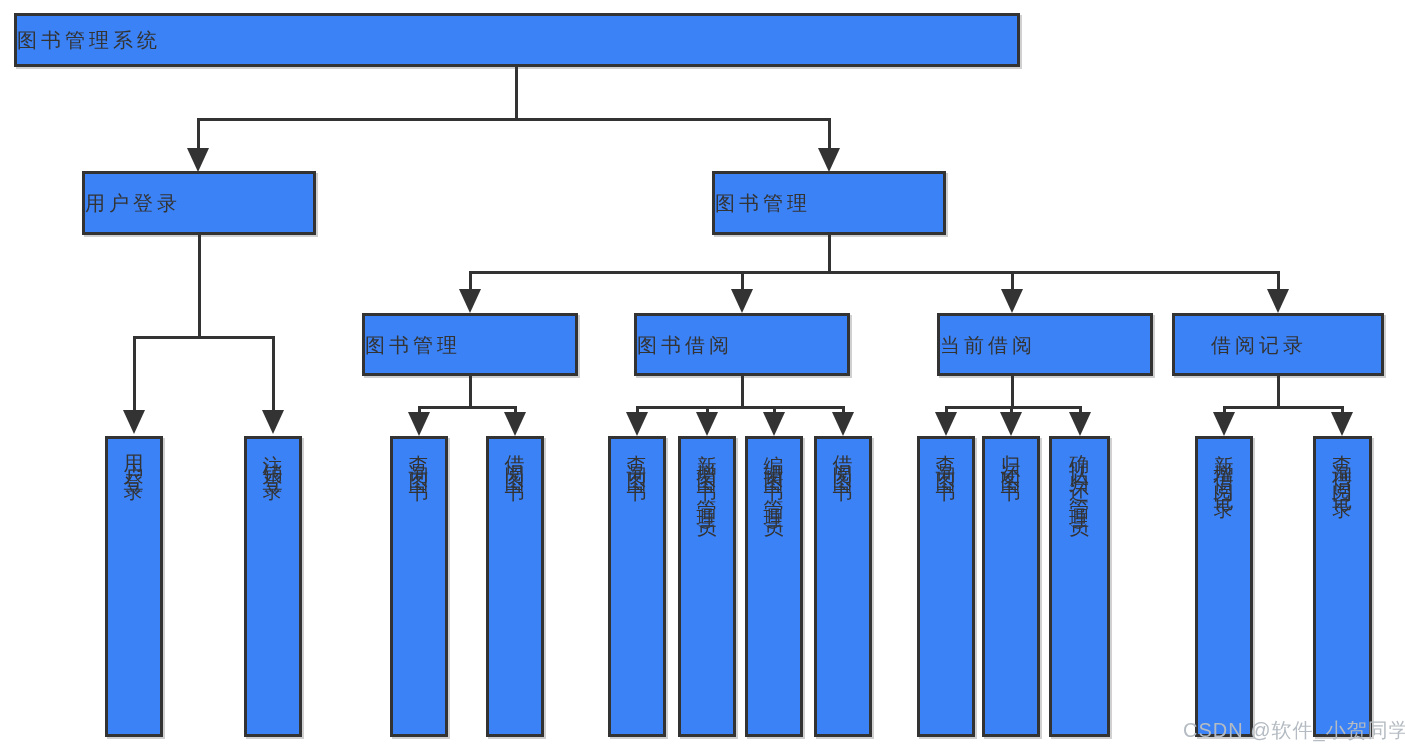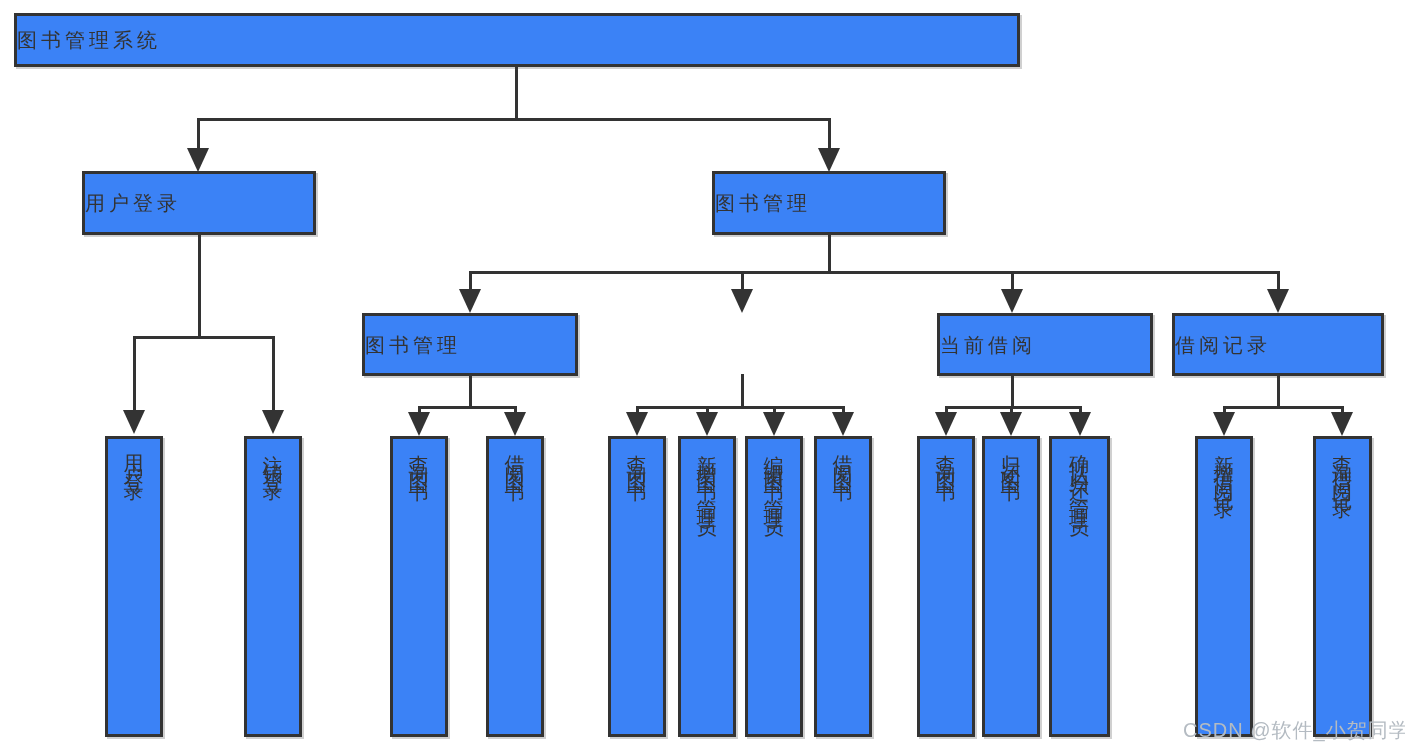--- a/index.html
+++ b/index.html
@@ -65,24 +65,27 @@
   <div class="ln" style="left:1011px;top:271px;width:3px;height:21px;"></div>
   <div class="ln" style="left:1277px;top:271px;width:3px;height:21px;"></div>
   <div class="arrow" style="left:459px;top:289px;"></div>
   <div class="arrow" style="left:731px;top:289px;"></div>
   <div class="arrow" style="left:1001px;top:289px;"></div>
   <div class="arrow" style="left:1267px;top:289px;"></div>
 
   <div class="box hbox" style="left:362px;top:313px;width:216px;height:63px;">
     <span>图书管理</span>
   </div>
+  <div class="box hbox" style="left:634px;top:313px;width:216px;height:63px;">
+    <span>图书借阅</span>
+  </div>
   <div class="box hbox" style="left:904px;top:313px;width:216px;height:63px;margin-left:33px;">
     <span>当前借阅</span>
   </div>
-  <div class="box hbox" style="left:1172px;top:313px;width:212px;height:63px;">
+  <div class="box hbox" style="left:1172px;top:313px;width:212px;height:63px;padding-left:36px;">
     <span>借阅记录</span>
   </div>
 
   <div class="ln" style="left:469px;top:374px;width:3px;height:34px;"></div>
   <div class="ln" style="left:418px;top:406px;width:99px;height:3px;"></div>
   <div class="ln" style="left:418px;top:406px;width:3px;height:9px;"></div>
   <div class="ln" style="left:514px;top:406px;width:3px;height:9px;"></div>
   <div class="arrow" style="left:408px;top:412px;"></div>
   <div class="arrow" style="left:504px;top:412px;"></div>
 

